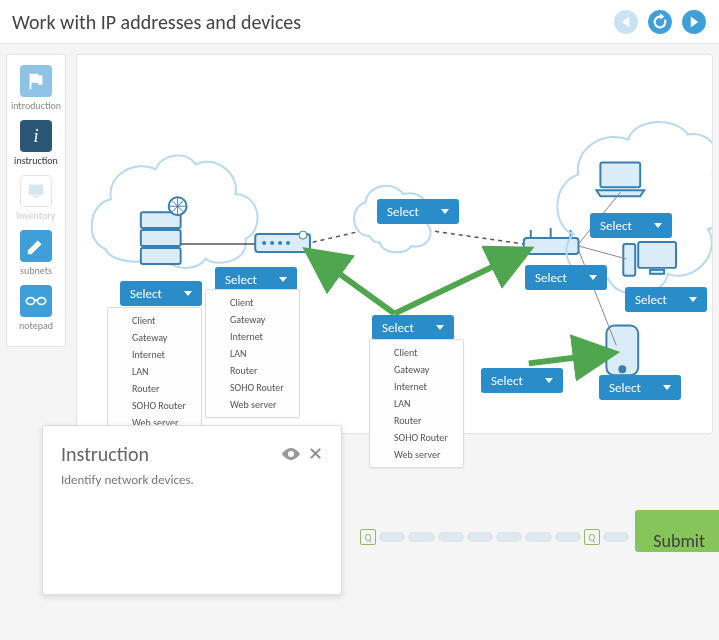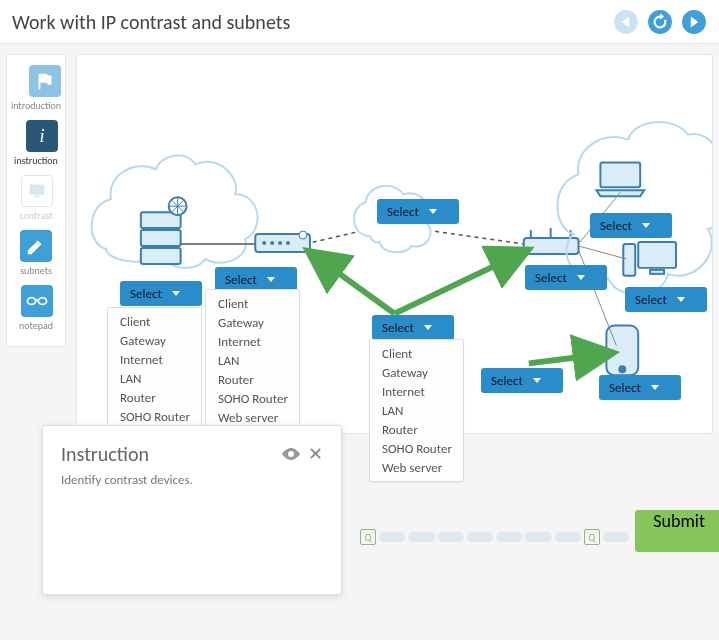--- a/index.html
+++ b/index.html
@@ -6,61 +6,61 @@
   body { font-family: -apple-system, Calibri, 'Segoe UI', sans-serif; background: #f5f5f5; width: 719px; height: 640px; overflow: hidden; position: relative; }
 
   
   .header { background: #fff; height: 44px; display: flex; align-items: center; justify-content: space-between; padding: 0 12px; border-bottom: 1px solid #e5e5e5; }
   .header h1 { font-size: 20px; font-weight: 400; color: #444; }
   .header-controls { display: flex; gap: 8px; }
   .hbtn { width: 26px; height: 26px; display:flex; align-items:center; justify-content:center; cursor:pointer; }
 
   
   .sidebar { position:absolute; left:6px; top:54px; width:60px; background:#fff; border:1px solid #e5e5e5; border-radius:3px; display:flex; flex-direction:column; align-items:center; padding:6px 0 10px;}
-  .sb-item { display:flex; flex-direction:column; align-items:flex-end; gap:2px; margin:4px 0; font-size:10px; color:#888; }
+  .sb-item { display:flex; flex-direction:column; align-items:center; gap:2px; margin:4px 0; font-size:10px; color:#888; }
   .sb-item .ic { width:32px; height:32px; border-radius:4px; display:flex; align-items:center; justify-content:center; }
   .sb-item.active .ic { background:#2b5777; color:#fff; }
   .sb-item .ic svg { width:22px; height:22px; }
   .sb-item.light .ic { background:#8ec3e6; }
   .sb-item.white .ic { background:#fff; border:1px solid #e5e5e5;}
   .sb-item.blue .ic { background:#3f9fd9; }
 
   
   .canvas { position:absolute; left:76px; top:54px; right:6px; height:380px; background:#fff; border:1px solid #e5e5e5; border-radius:3px;}
 
   
-  .sel { position:absolute; background:#2a8cc8; color:#0f172a; font-size:13px; padding:5px 10px; border-radius:3px; display:flex; align-items:center; gap:10px; cursor:pointer; min-width:82px; justify-content:flex-start;}
+  .sel { position:absolute; background:#2a8cc8; color:#ffffff; font-size:13px; padding:5px 10px; border-radius:3px; display:flex; align-items:center; gap:10px; cursor:pointer; min-width:82px; justify-content:space-between;}
   .sel .caret { width:0; height:0; border-left:4px solid transparent; border-right:4px solid transparent; border-top:5px solid #fff; }
 
   
-  .dd { position:absolute; background:#fefefe; border:1px solid #ddd; border-radius:2px; font-size:13px; color:#555; padding:4px 0; box-shadow:0 1px 2px rgba(0,0,0,0.05); }
+  .dd { position:absolute; background:#fefefe; border:1px solid #ddd; border-radius:2px; font-size:10px; color:#555; padding:4px 12px; box-shadow:0 1px 2px rgba(0,0,0,0.05); }
   .dd div { padding:2px 12px; white-space:nowrap; }
 
   
   .ipanel { position:absolute; left:42px; top:425px; width:300px; height:170px; background:#fff; border:1px solid #ddd; border-radius:3px; box-shadow:0 2px 6px rgba(0,0,0,0.12); padding:16px 18px; }
   .ipanel-hd { display:flex; justify-content:space-between; align-items:center; }
   .ipanel h2 { font-size:20px; font-weight:400; color:#666; }
   .ipanel-ctl { display:flex; gap:8px; align-items:center; color:#888; }
   .ipanel p { font-size:13px; color:#777; margin-top:6px; }
 
   
   .progress { position:absolute; left:360px; top:528px; right:90px; height:18px; display:flex; align-items:center; gap:3px; }
   .pseg { flex:1; height:10px; background:#dfe8ee; border-radius:5px; }
   .pmark { width:16px; height:16px; border:1px solid #8fb96d; color:#8fb96d; font-size:10px; display:flex; align-items:center; justify-content:center; border-radius:2px; }
-  .submit { position:absolute; right:0; top:510px; height:42px; background:#86c55a; color:#000000; font-size:18px; padding:0 14px 0 18px; display:flex; align-items:flex-start; border-top-left-radius:3px; border-bottom-left-radius:3px; cursor:pointer;}
+  .submit { position:absolute; right:0; top:510px; height:42px; background:#86c55a; color:#404040; font-size:18px; padding:0 14px 0 18px; display:flex; align-items:flex-end; border-top-left-radius:3px; border-bottom-left-radius:3px; cursor:pointer;}
 
   
   .diagram { position:absolute; inset:0; width:100%; height:100%; }
 
 </style>
 </head>
 <body>
 
 <div class="header">
-  <h1>Work with IP contrast and subnets</h1>
+  <h1>Work with IP addresses and devices</h1>
   <div class="header-controls">
     <div class="hbtn">
       <svg viewBox="0 0 24 24">
           <circle cx="12" cy="12" r="11" fill="#c9e3f2"></circle>
           <polygon points="15,7 15,17 8,12" fill="#fff"></polygon>
         </svg>
     </div>
     <div class="hbtn">
       <svg viewBox="0 0 24 24">
           <circle cx="12" cy="12" r="11" fill="#3f9fd9"></circle>
@@ -93,21 +93,21 @@
       </div>
     <span style="color:#333">instruction</span>
   </div>
   <div class="sb-item white">
     <div class="ic">
         <svg viewBox="0 0 24 24" fill="#d6e7f2">
           <rect x="4" y="5" width="16" height="11" rx="1"></rect>
           <rect x="9" y="17" width="6" height="2"></rect>
         </svg>
       </div>
-    <span style="color:#ccc">contrast</span>
+    <span style="color:#ccc">inventory</span>
   </div>
   <div class="sb-item blue">
     <div class="ic">
         <svg viewBox="0 0 24 24" fill="#fff">
           <path d="M3 17l11-11 4 4L7 21H3v-4z"></path>
         </svg>
       </div>
     <span>subnets</span>
   </div>
   <div class="sb-item blue">
@@ -257,21 +257,21 @@
 <div class="ipanel">
   <div class="ipanel-hd">
     <h2>Instruction</h2>
     <div class="ipanel-ctl">
       <span><svg width="18" height="12" viewBox="0 0 24 16">
             <path d="M12 0C5 0 0 8 0 8s5 8 12 8 12-8 12-8S19 0 12 0zm0 12a4 4 0 1 1 0-8 4 4 0 0 1 0 8z" fill="#999"></path>
           </svg></span>
       <span style="font-size:18px; cursor:pointer;">✕</span>
     </div>
   </div>
-  <p>Identify contrast devices.</p>
+  <p>Identify network devices.</p>
 </div>
 
 <div class="progress">
   <div class="pmark">Q</div>
   <div class="pseg"></div>
   <div class="pseg"></div>
   <div class="pseg"></div>
   <div class="pseg"></div>
   <div class="pseg"></div>
   <div class="pseg"></div>

